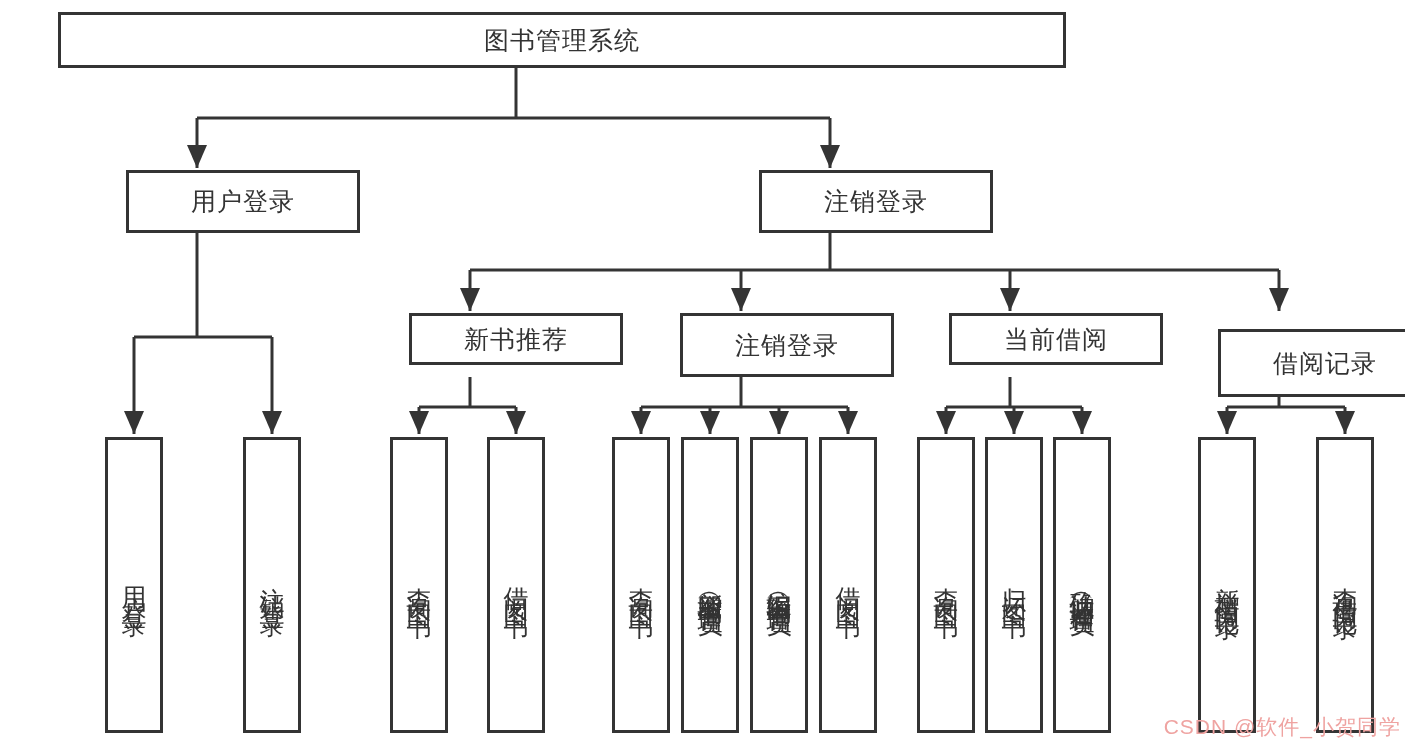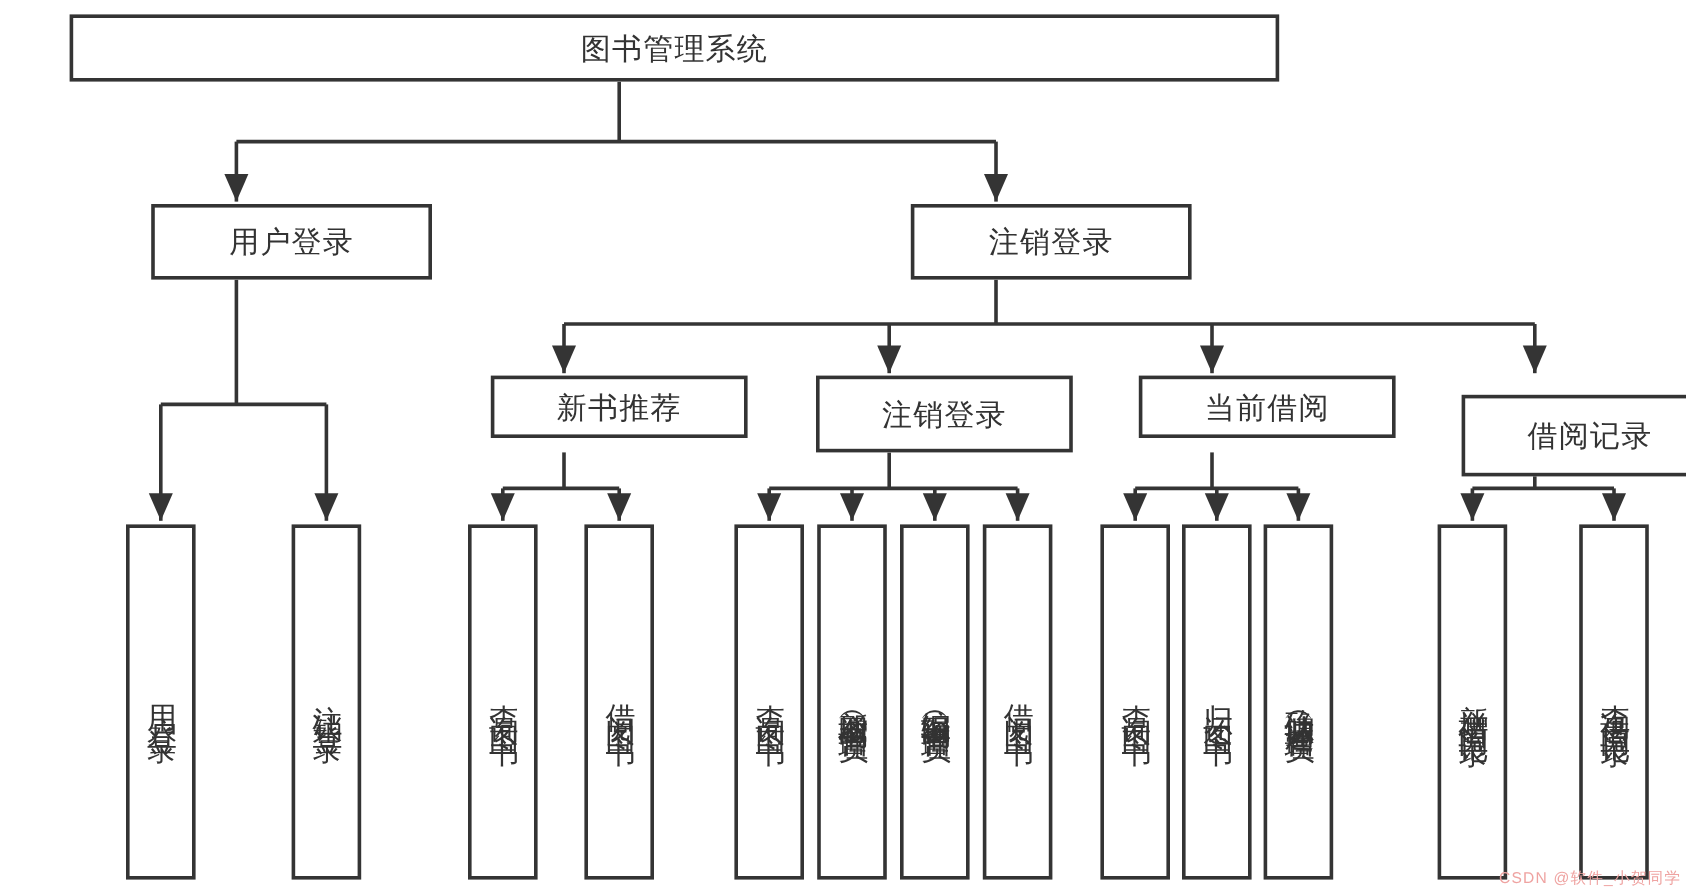--- a/index.html
+++ b/index.html
@@ -36,21 +36,21 @@
     text-orientation:mixed;
     font-size:25px;
     line-height:1;
   }
   .v.ls4{letter-spacing:9px;}
   .v.ls6{letter-spacing:6px;}
   .v.ls9{letter-spacing:3px;}
   .watermark{
     position:absolute;
     right:4px;bottom:6px;
-    font-size:13px;
+    font-size:21px;
     color:var(--watermark);
     letter-spacing:1px;
     white-space:nowrap;
   }
 </style>
 </head>
 <body>
 
 <div class="canvas">
 

